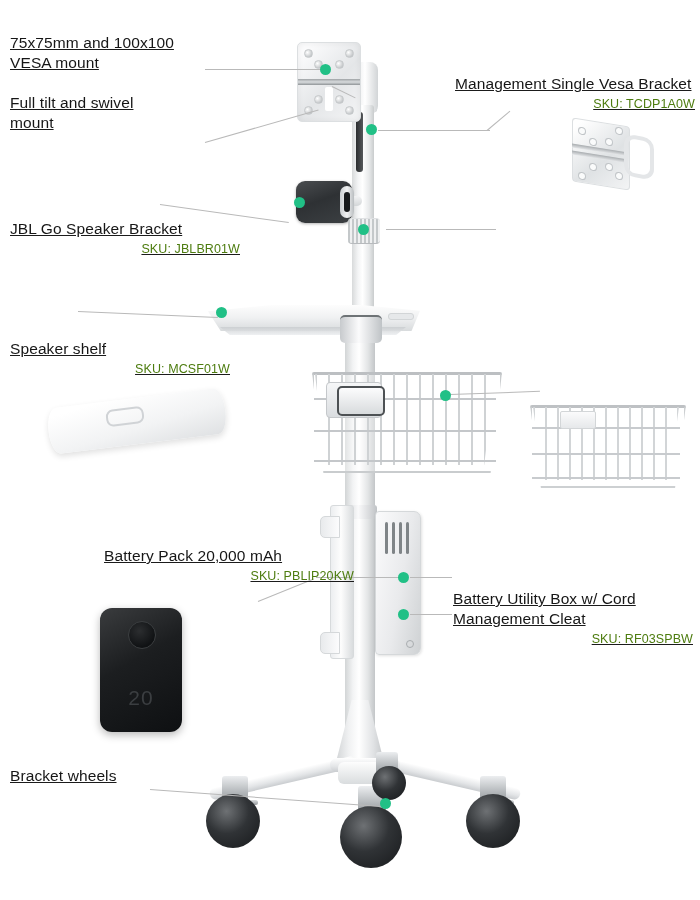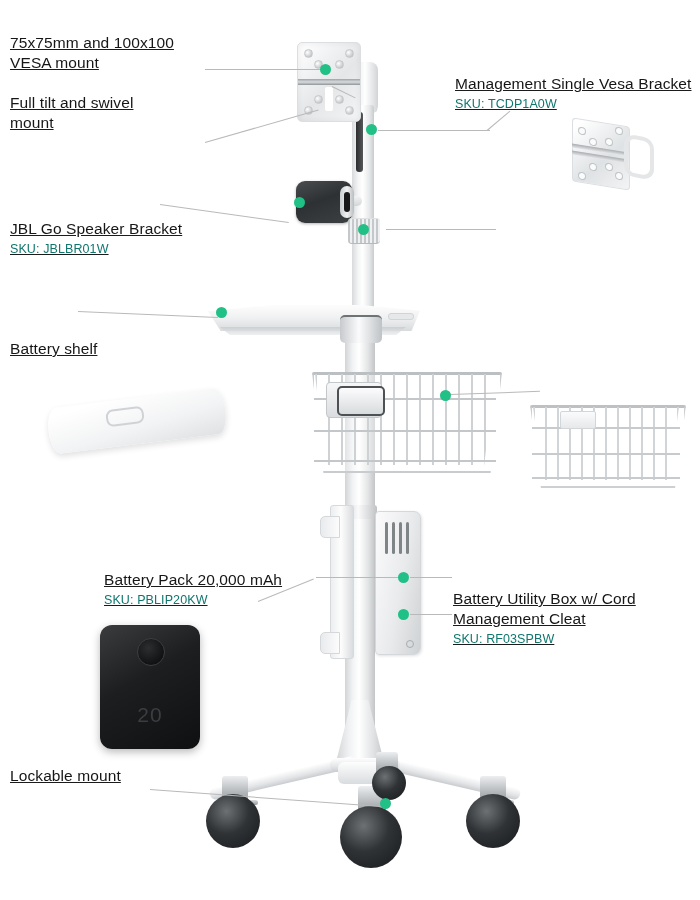--- a/index.html
+++ b/index.html
@@ -23,23 +23,24 @@
     font-size: 15.5px;
     line-height: 20px;
     font-weight: 400;
     color: #161616;
     letter-spacing: 0.1px;
     white-space: pre-line;
   }
   .callout .sku {
     font-size: 12.5px;
     line-height: 17px;
-    color: #0f766e;
+    color: #4d7c0f;
     margin-top: 2px;
     letter-spacing: 0.1px;
+    text-align: right;
   }
 
   
   .leader {
     position: absolute;
     background: #b9b9b9;
     height: 1px;
     transform-origin: 0 50%;
   }
   .dot {
@@ -301,21 +302,21 @@
     clip-path: polygon(0% 0%, 100% 0%, 93% 100%, 7% 100%);
   }
   .prod-basket .hbar { position: absolute; left: 2px; right: 2px; height: 2px; background: #c8cbce; }
   .prod-basket .tag {
     position: absolute; left: 30px; top: 6px; width: 34px; height: 16px;
     background: linear-gradient(180deg,#fbfbfc,#e6e8ea); border: 1px solid #d3d6d8; border-radius: 2px;
   }
 
   
   .prod-battery {
-    position: absolute; left: 100px; top: 625px; width: 100px; height: 124px;
+    position: absolute; left: 100px; top: 608px; width: 82px; height: 124px;
     background: linear-gradient(150deg,#3a3c3e 0%,#1c1e20 42%,#0e1012 100%);
     border-radius: 12px;
     box-shadow: 0 3px 8px rgba(0,0,0,.28);
   }
   .prod-battery .screen {
     position: absolute; left: 50%; margin-left: -13px; top: 13px;
     width: 26px; height: 26px; border-radius: 50%;
     background: radial-gradient(circle at 40% 35%, #2c2e30, #101214 70%);
     border: 1px solid #3b3e40;
   }
@@ -496,32 +497,33 @@
     <div class="sku">SKU: TCDP1A0W</div>
   </div>
 
   <div class="callout" style="left:10px; top:219px; width:230px;">
     <div class="title">JBL Go Speaker Bracket</div>
     <div class="sku">SKU: JBLBR01W</div>
   </div>
 
 
   <div class="callout" style="left:10px; top:339px; width:220px;">
-    <div class="title">Battery shelf</div>
-  </div>
-
-
-  <div class="callout" style="left:104px; top:546px; width:250px;margin-top:24px;">
+    <div class="title">Speaker shelf</div>
+    <div class="sku">SKU: MCSF01W</div>
+  </div>
+
+
+  <div class="callout" style="left:104px; top:546px; width:250px;">
     <div class="title">Battery Pack 20,000 mAh</div>
     <div class="sku">SKU: PBLIP20KW</div>
   </div>
 
   <div class="callout" style="left:453px; top:589px; width:240px;">
     <div class="title">Battery Utility Box w/ Cord
 Management Cleat</div>
     <div class="sku">SKU: RF03SPBW</div>
   </div>
 
   <div class="callout" style="left:10px; top:766px; width:200px;">
-    <div class="title">Lockable mount</div>
+    <div class="title">Bracket wheels</div>
   </div>
 
 </div>
 
 </body></html>

